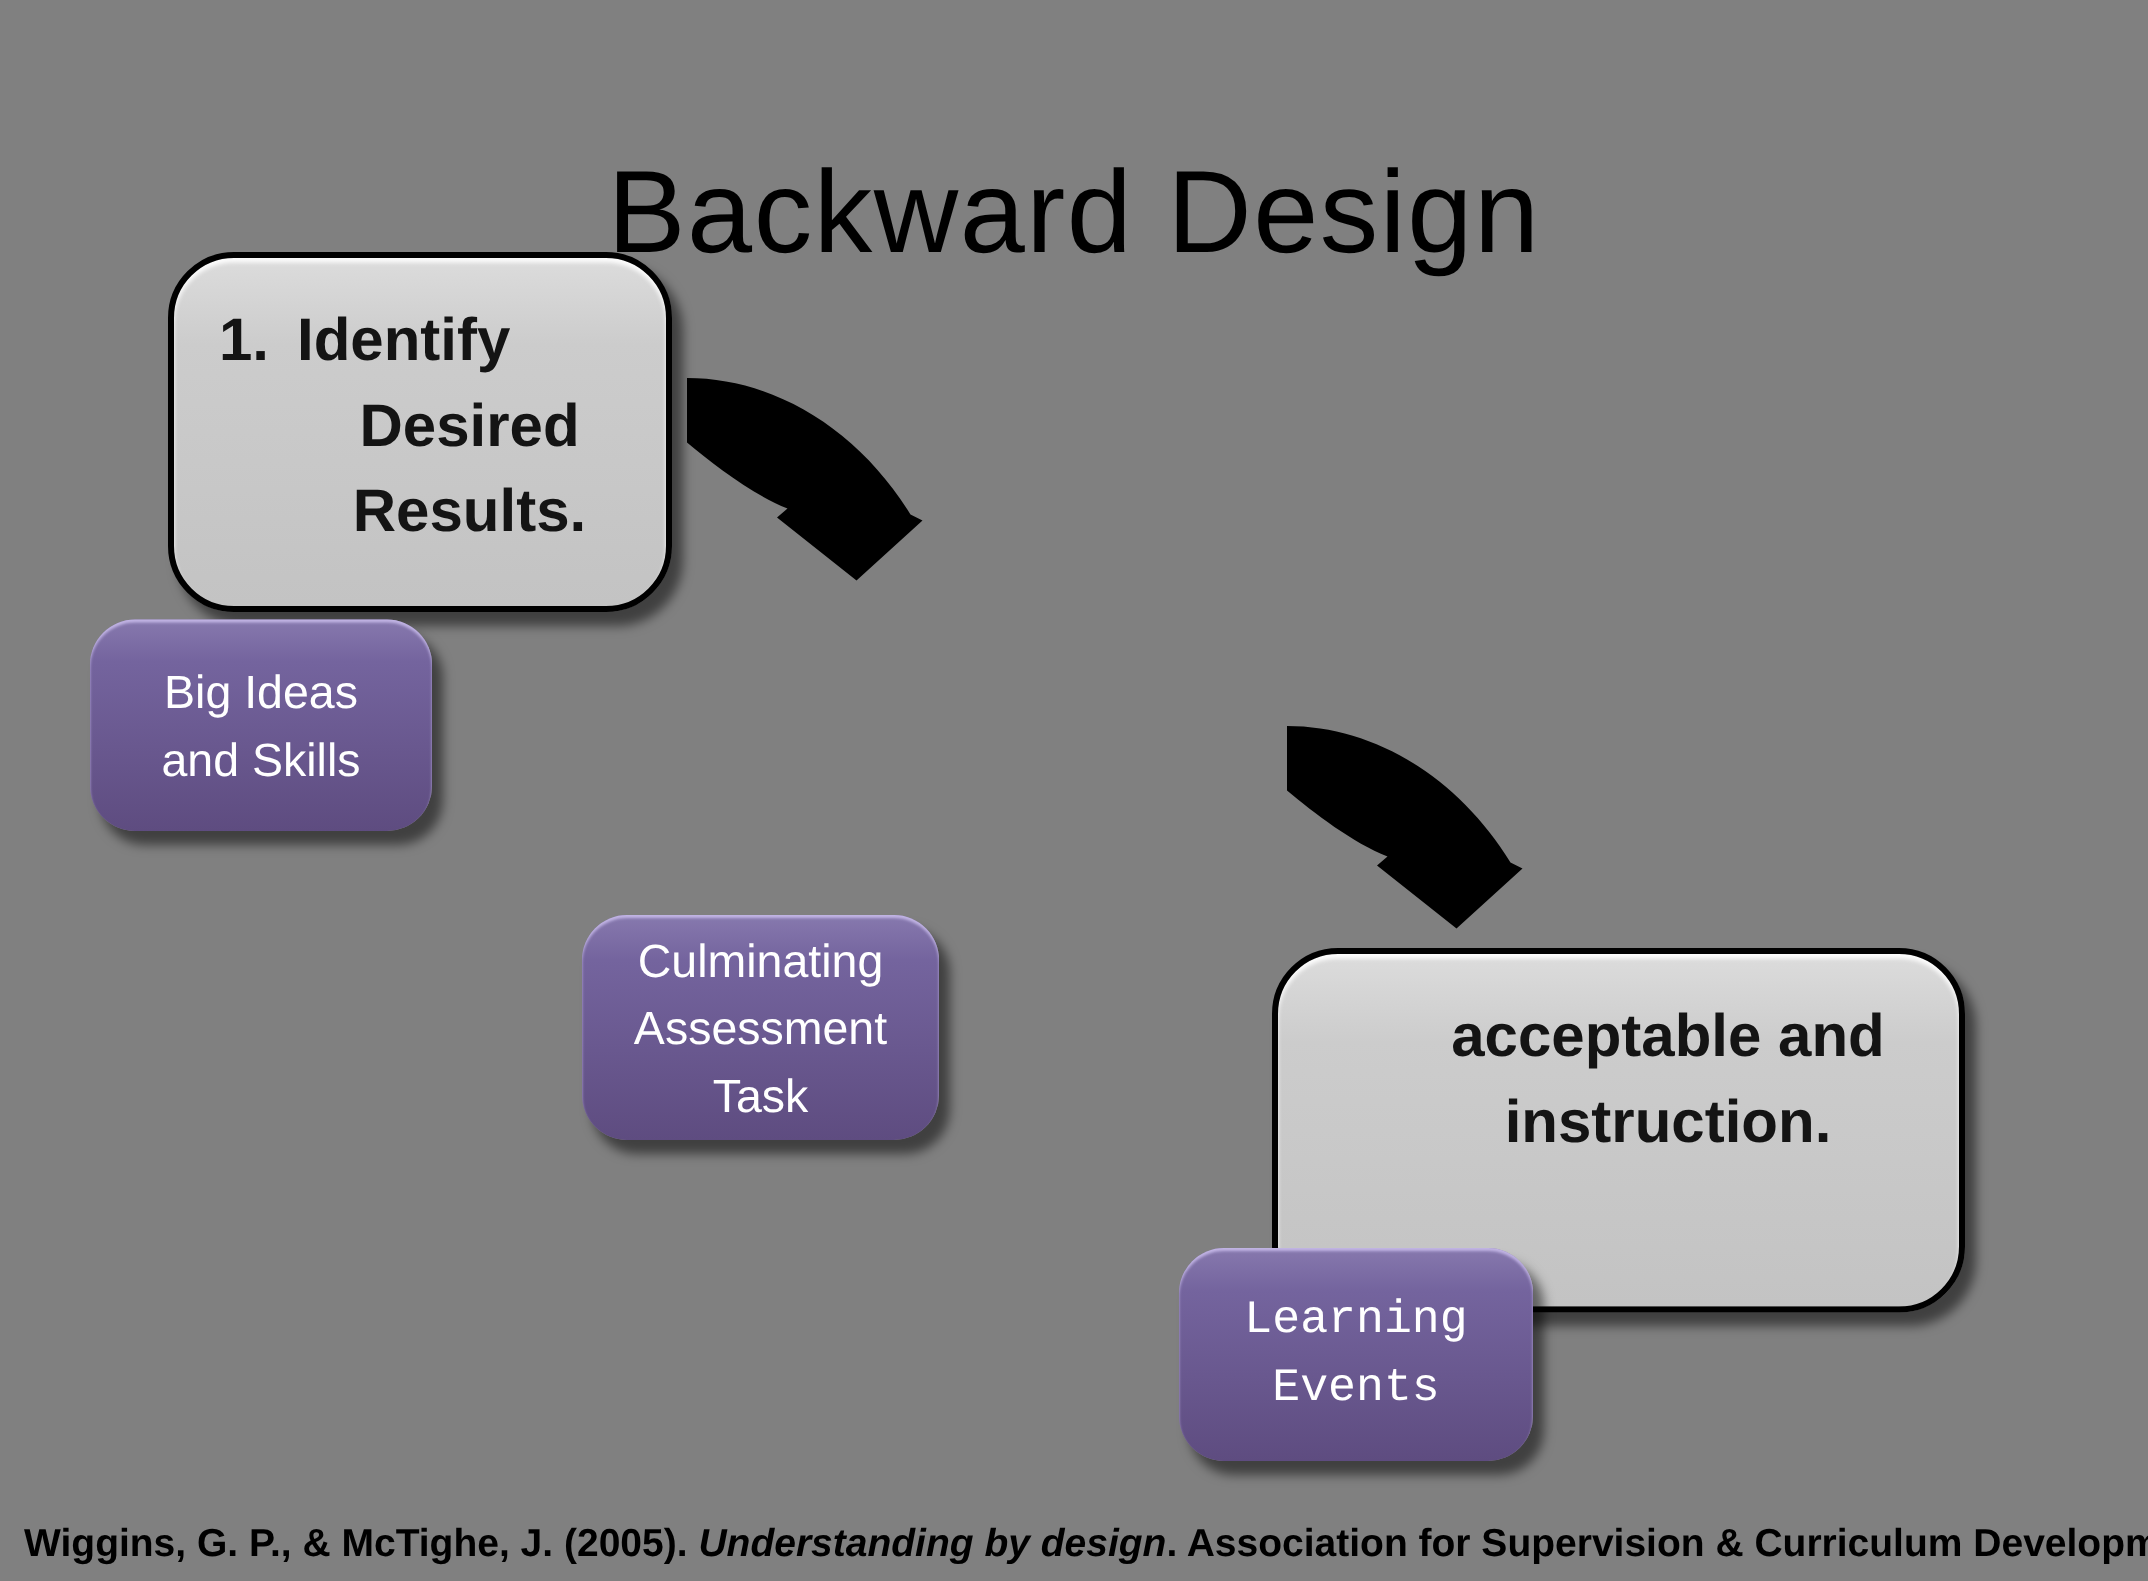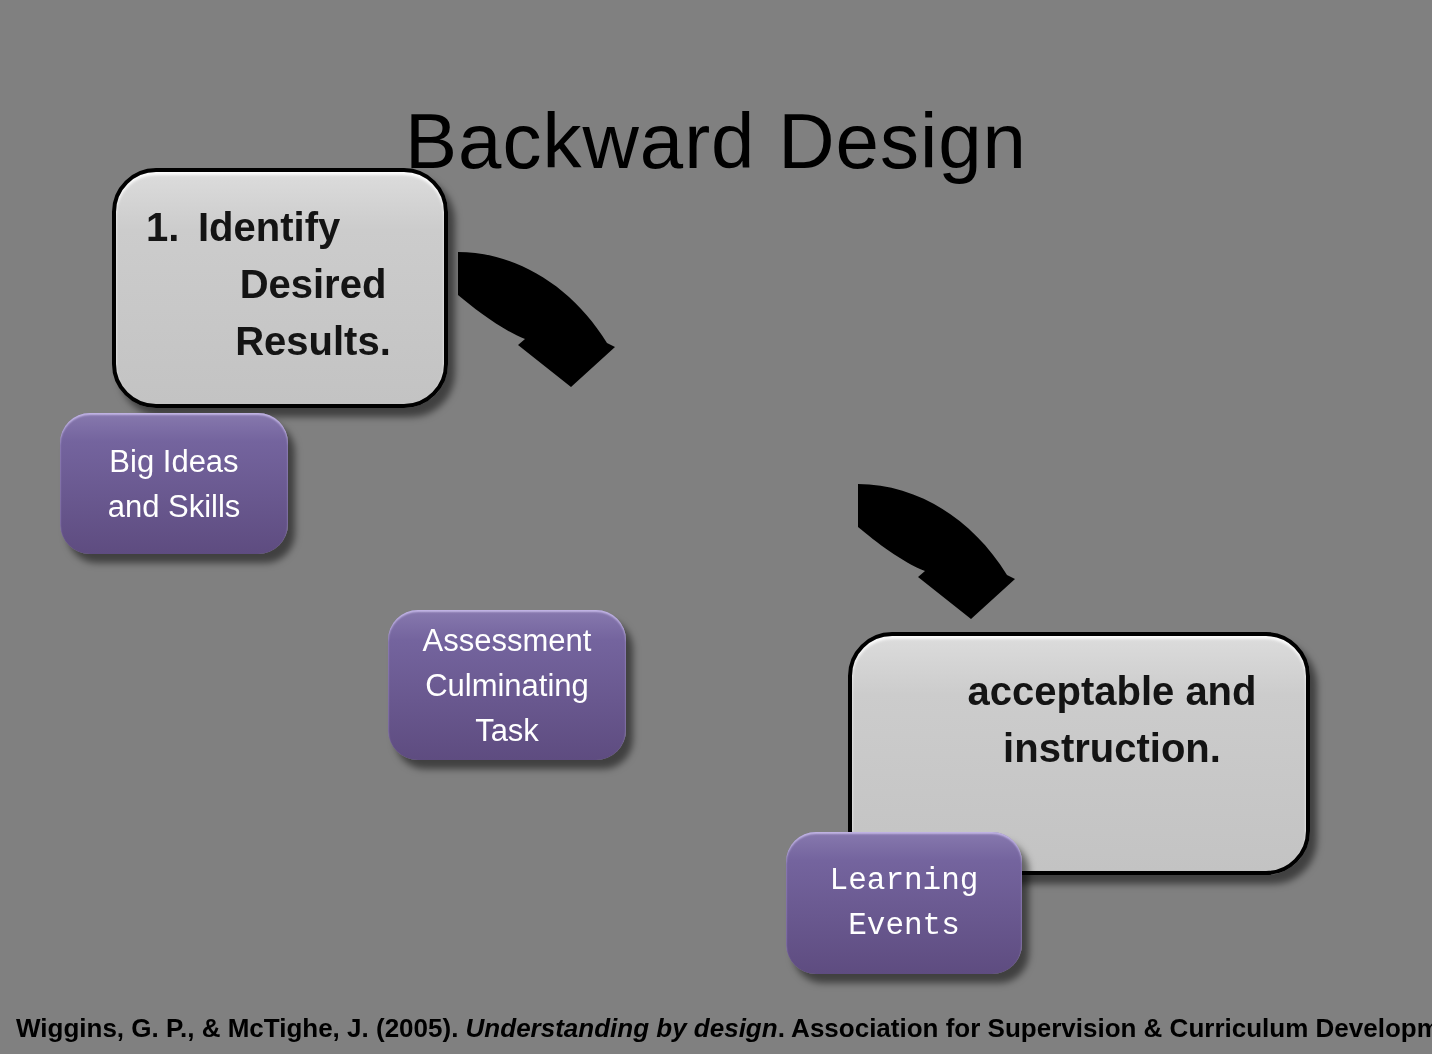--- a/index.html
+++ b/index.html
@@ -66,22 +66,22 @@
   <div class="purple-box plabel1">
     <div>Big Ideas</div>
     <div>and Skills</div>
   </div>
 
   <svg class="arrow arrow1" width="160" height="140" viewBox="0 0 160 140">
     <path d="M0,2 C58,2 114,36 149,93 L157,97 L113,137 L60,95 L67,89 C44,80 18,60 0,45 Z" fill="#000000"></path>
   </svg>
 
   <div class="purple-box plabel2">
+    <div>Culminating</div>
     <div>Assessment</div>
-    <div>Culminating</div>
     <div>Task</div>
   </div>
 
   <svg class="arrow arrow2" width="160" height="140" viewBox="0 0 160 140">
     <path d="M0,2 C58,2 114,36 149,93 L157,97 L113,137 L60,95 L67,89 C44,80 18,60 0,45 Z" fill="#000000"></path>
   </svg>
 
   <div class="gray-box box3">
     <div class="box-text">
       <div class="line cont">acceptable and</div>

